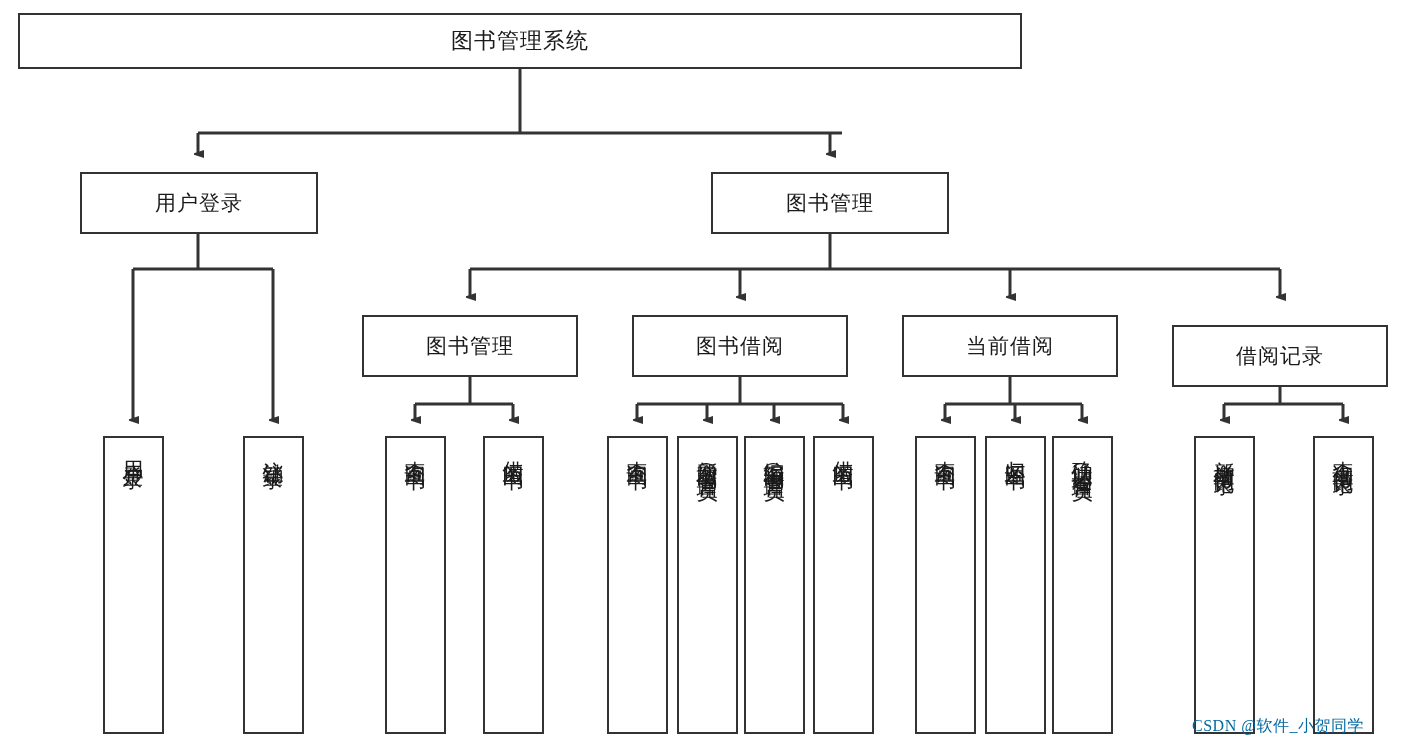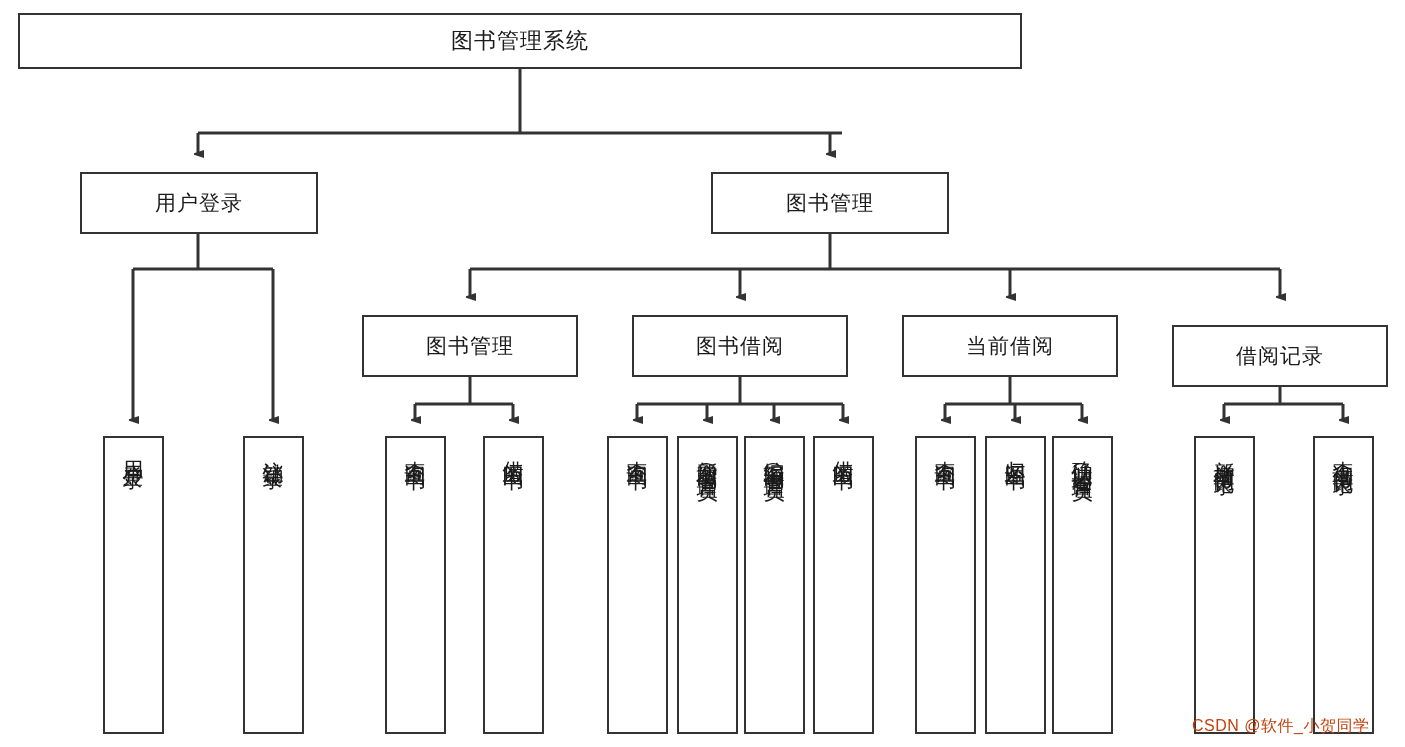--- a/index.html
+++ b/index.html
@@ -53,23 +53,24 @@
     writing-mode: vertical-rl;
     text-orientation: upright;
     letter-spacing: 3px;
     line-height: 1;
     white-space: nowrap;
     display: block;
   }
   .watermark {
     position: absolute;
     font-size: 16px;
-    color: #c2410c;
+    color: #0369a1;
     letter-spacing: 0.5px;
     white-space: nowrap;
+    font-family: Liberation Serif, serif;
   }
 </style>
 </head>
 <body>
 
 <div id="canvas">
 
   <svg class="edges" viewBox="0 0 1405 747" xmlns="http://www.w3.org/2000/svg">
     <defs>
       <marker id="arrow" markerWidth="10" markerHeight="10" refX="4" refY="6" orient="auto" markerUnits="userSpaceOnUse">

